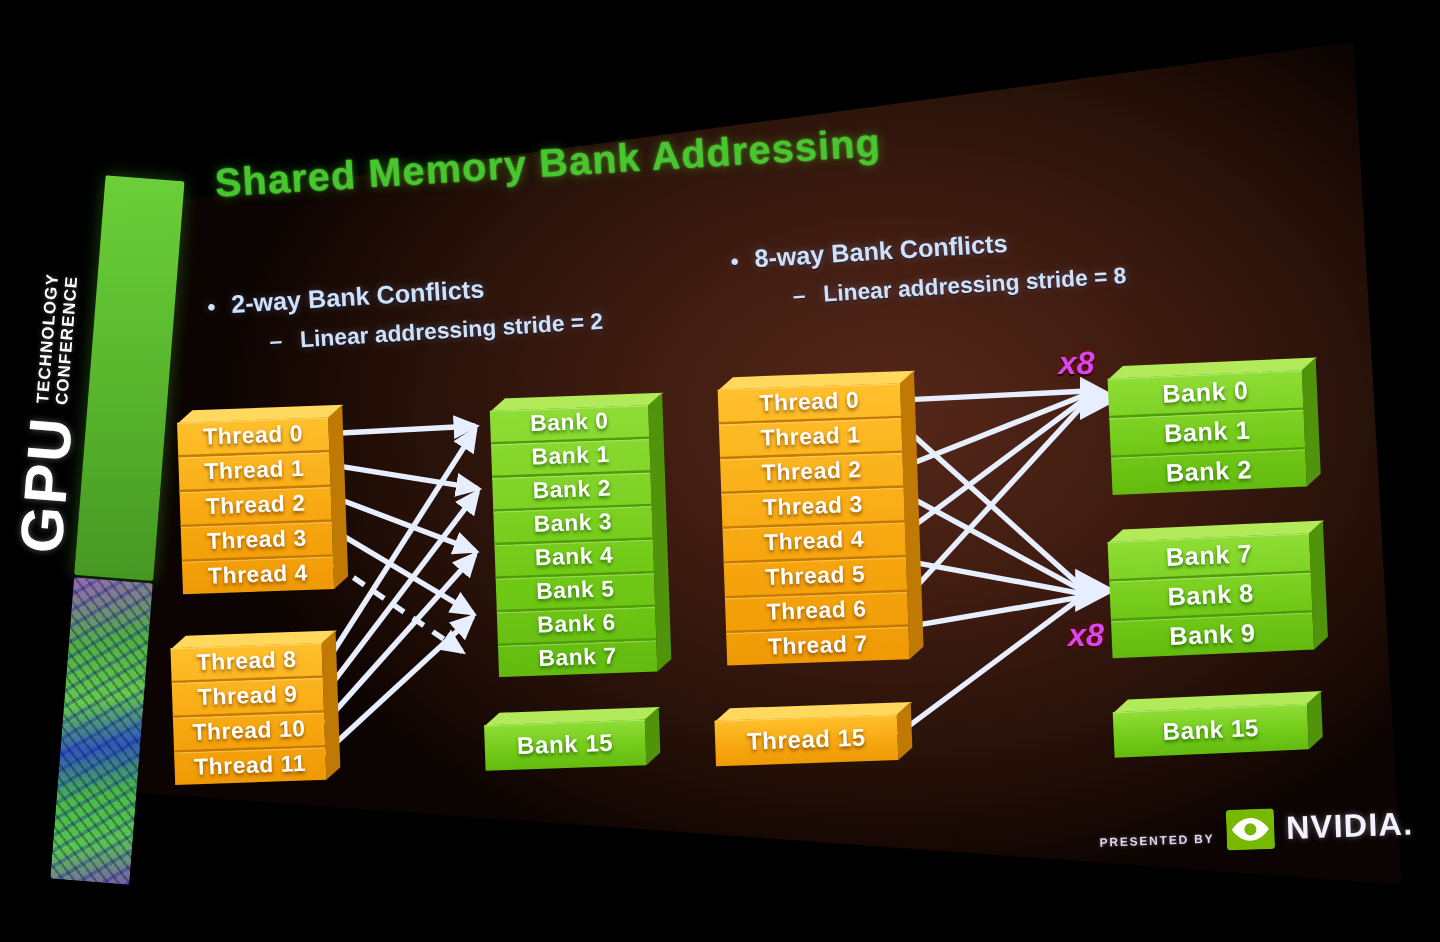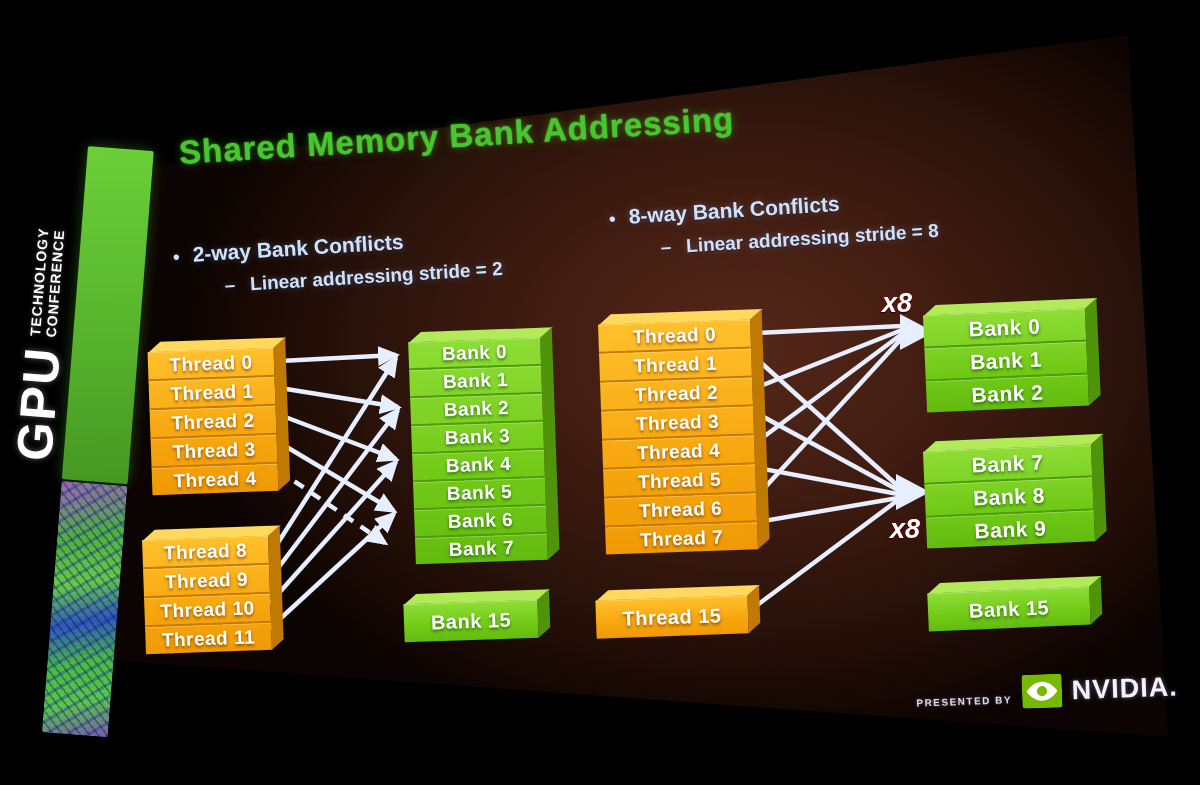--- a/index.html
+++ b/index.html
@@ -65,21 +65,21 @@
      transform:skewX(-50deg);transform-origin:0 100%;}
   .face-right{position:absolute;right:-12px;top:0;width:12px;height:100%;z-index:1;
      transform:skewY(-40deg);transform-origin:0 0;}
   .orange .face-top{background:#ffd95e;border-bottom:1px solid #d98f05;}
   .orange .face-right{background:#c07a04;}
   .green .face-top{background:#b3ea59;border-bottom:1px solid #5aa80c;}
   .green .face-right{background:#4f940a;}
 
   
   .mult{position:absolute;z-index:4;font-size:27px;font-weight:bold;font-style:italic;
-     color:#ffffff;text-shadow:0 0 5px rgba(150,0,0,.7),0 1px 1px #000;}
+     color:#d946ef;text-shadow:0 0 5px rgba(150,0,0,.7),0 1px 1px #000;}
   .mult-top{left:882px;top:288px;}
   .mult-bottom{left:890px;top:514px;}
 
   
   .footer{position:absolute;left:916px;top:674px;display:flex;align-items:center;gap:10px;
      transform:rotate(-2deg);z-index:4;}
   .presented{font-size:10px;font-weight:bold;letter-spacing:1.5px;color:#ded8ee;
      text-shadow:0 0 3px rgba(220,210,255,.4);margin-top:14px;}
   .nv-word{font-size:27px;font-weight:bold;letter-spacing:1px;color:#f3f1ff;
      text-shadow:0 0 5px rgba(230,225,255,.4);}

